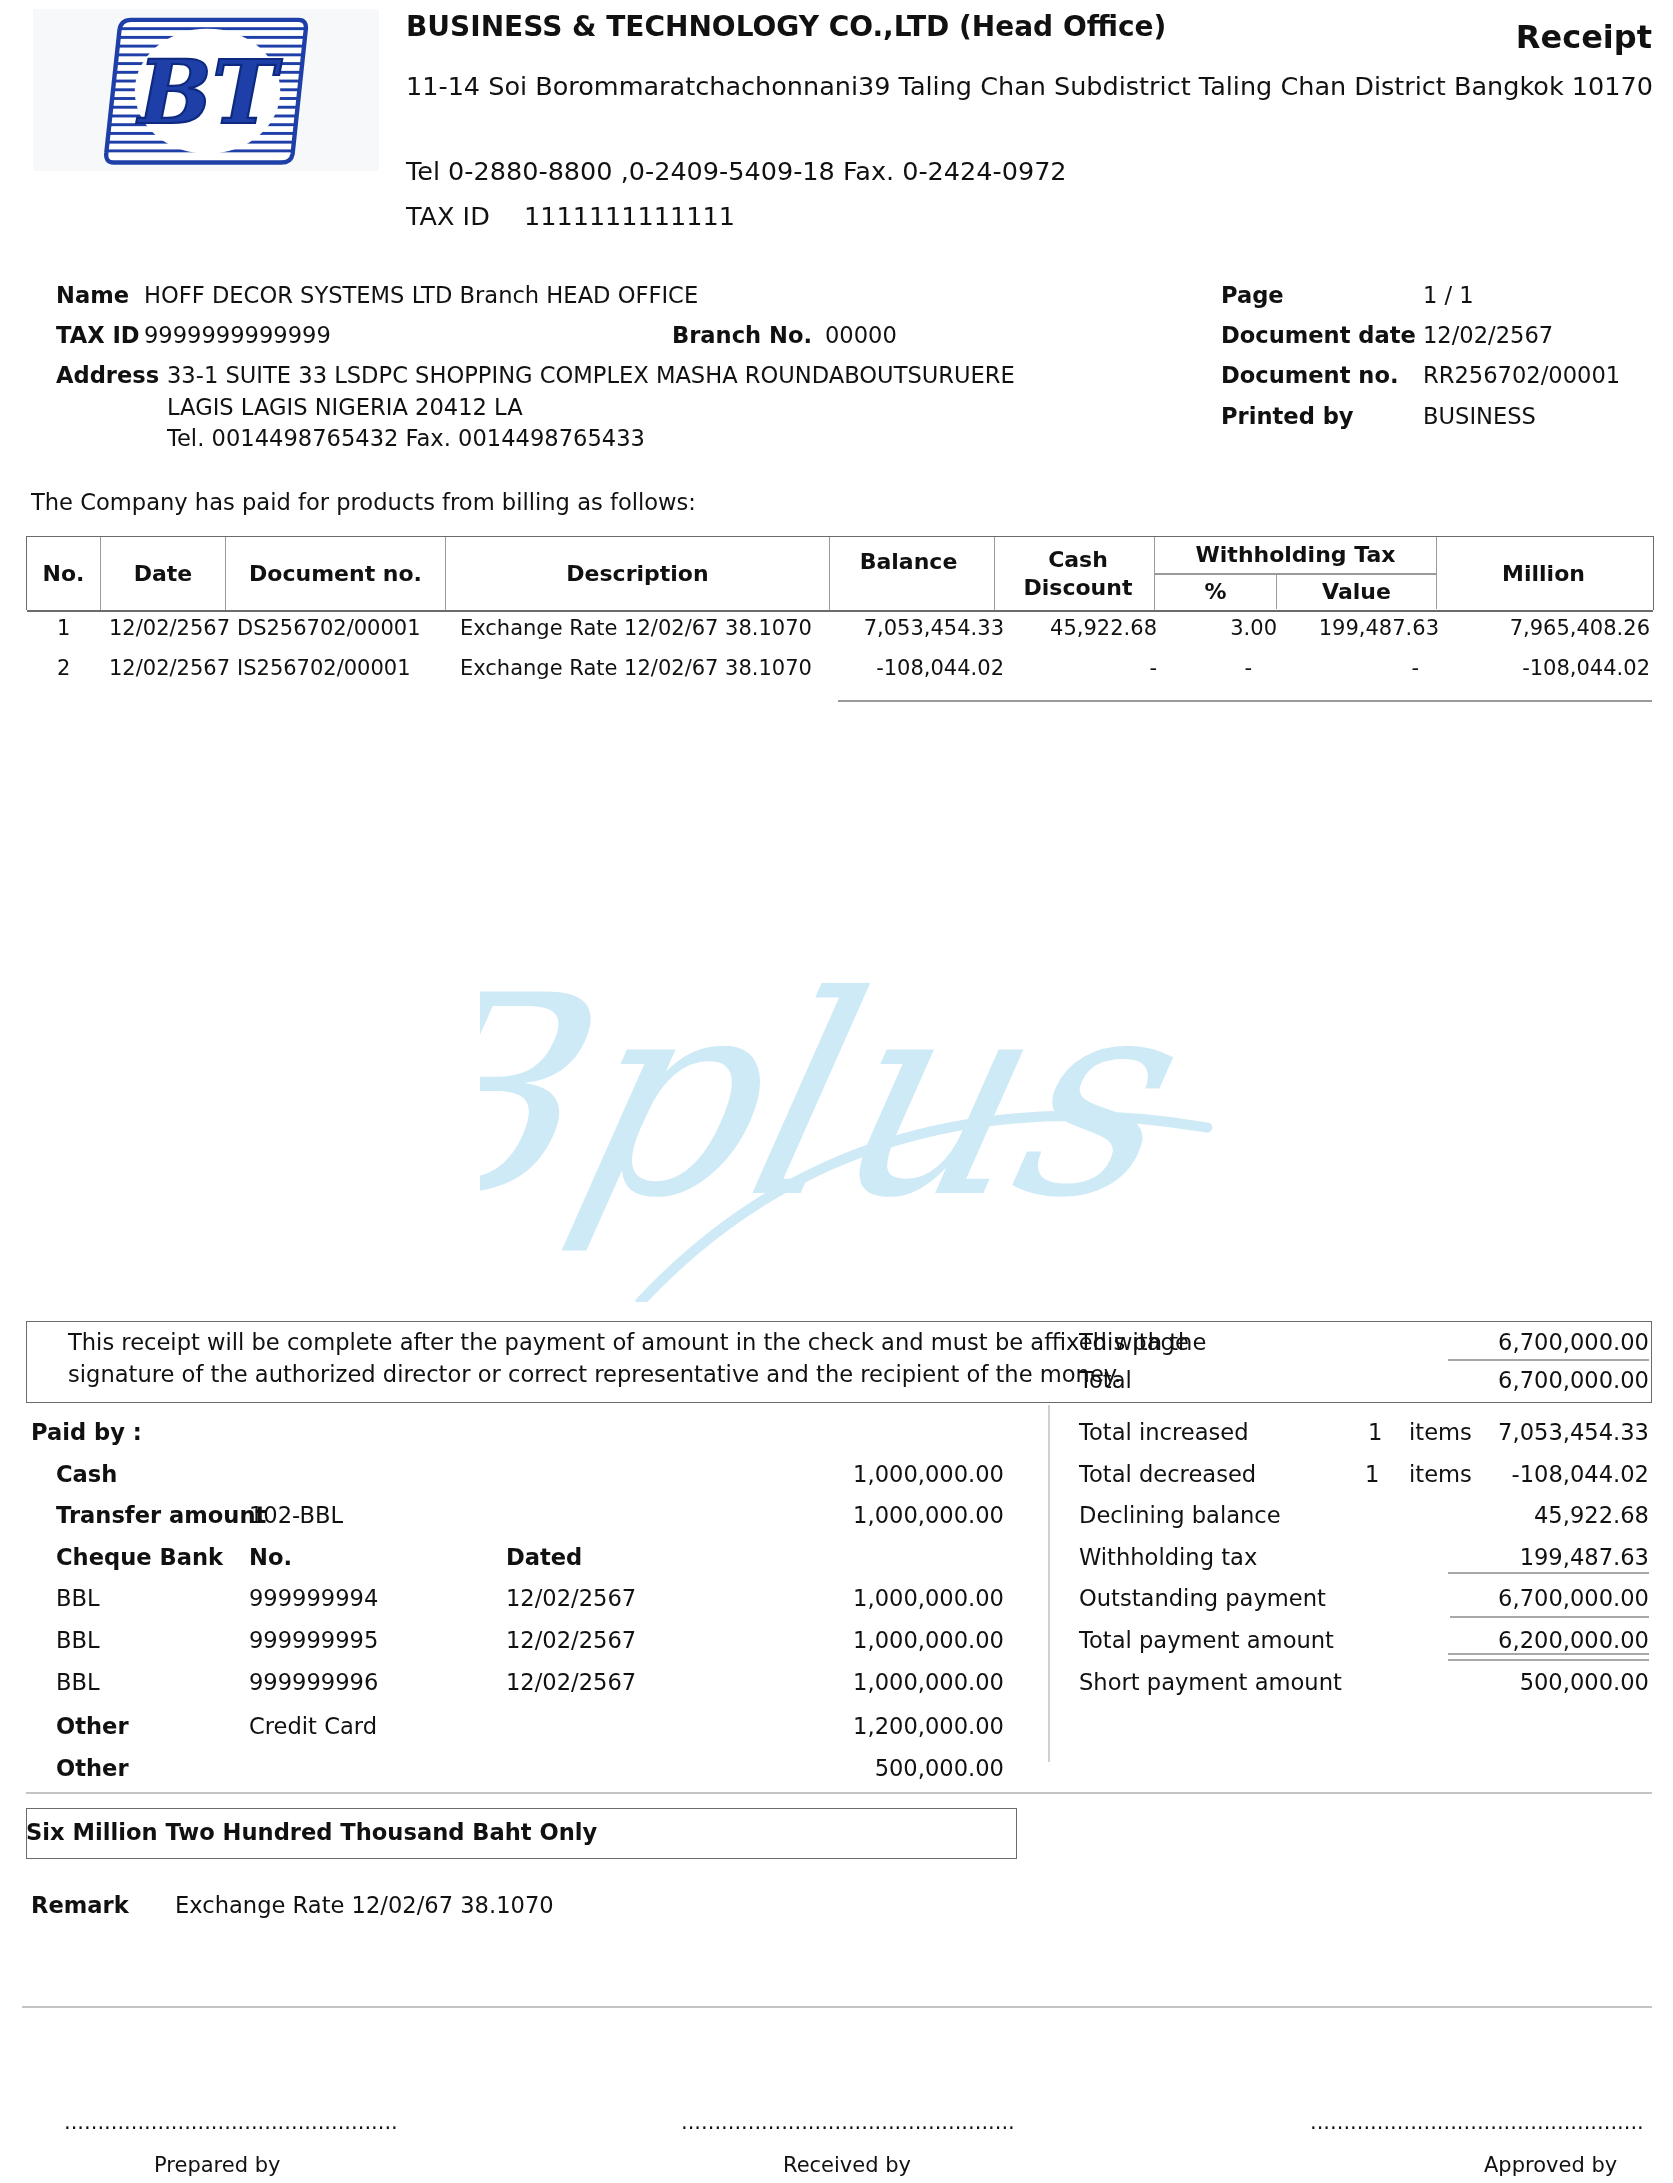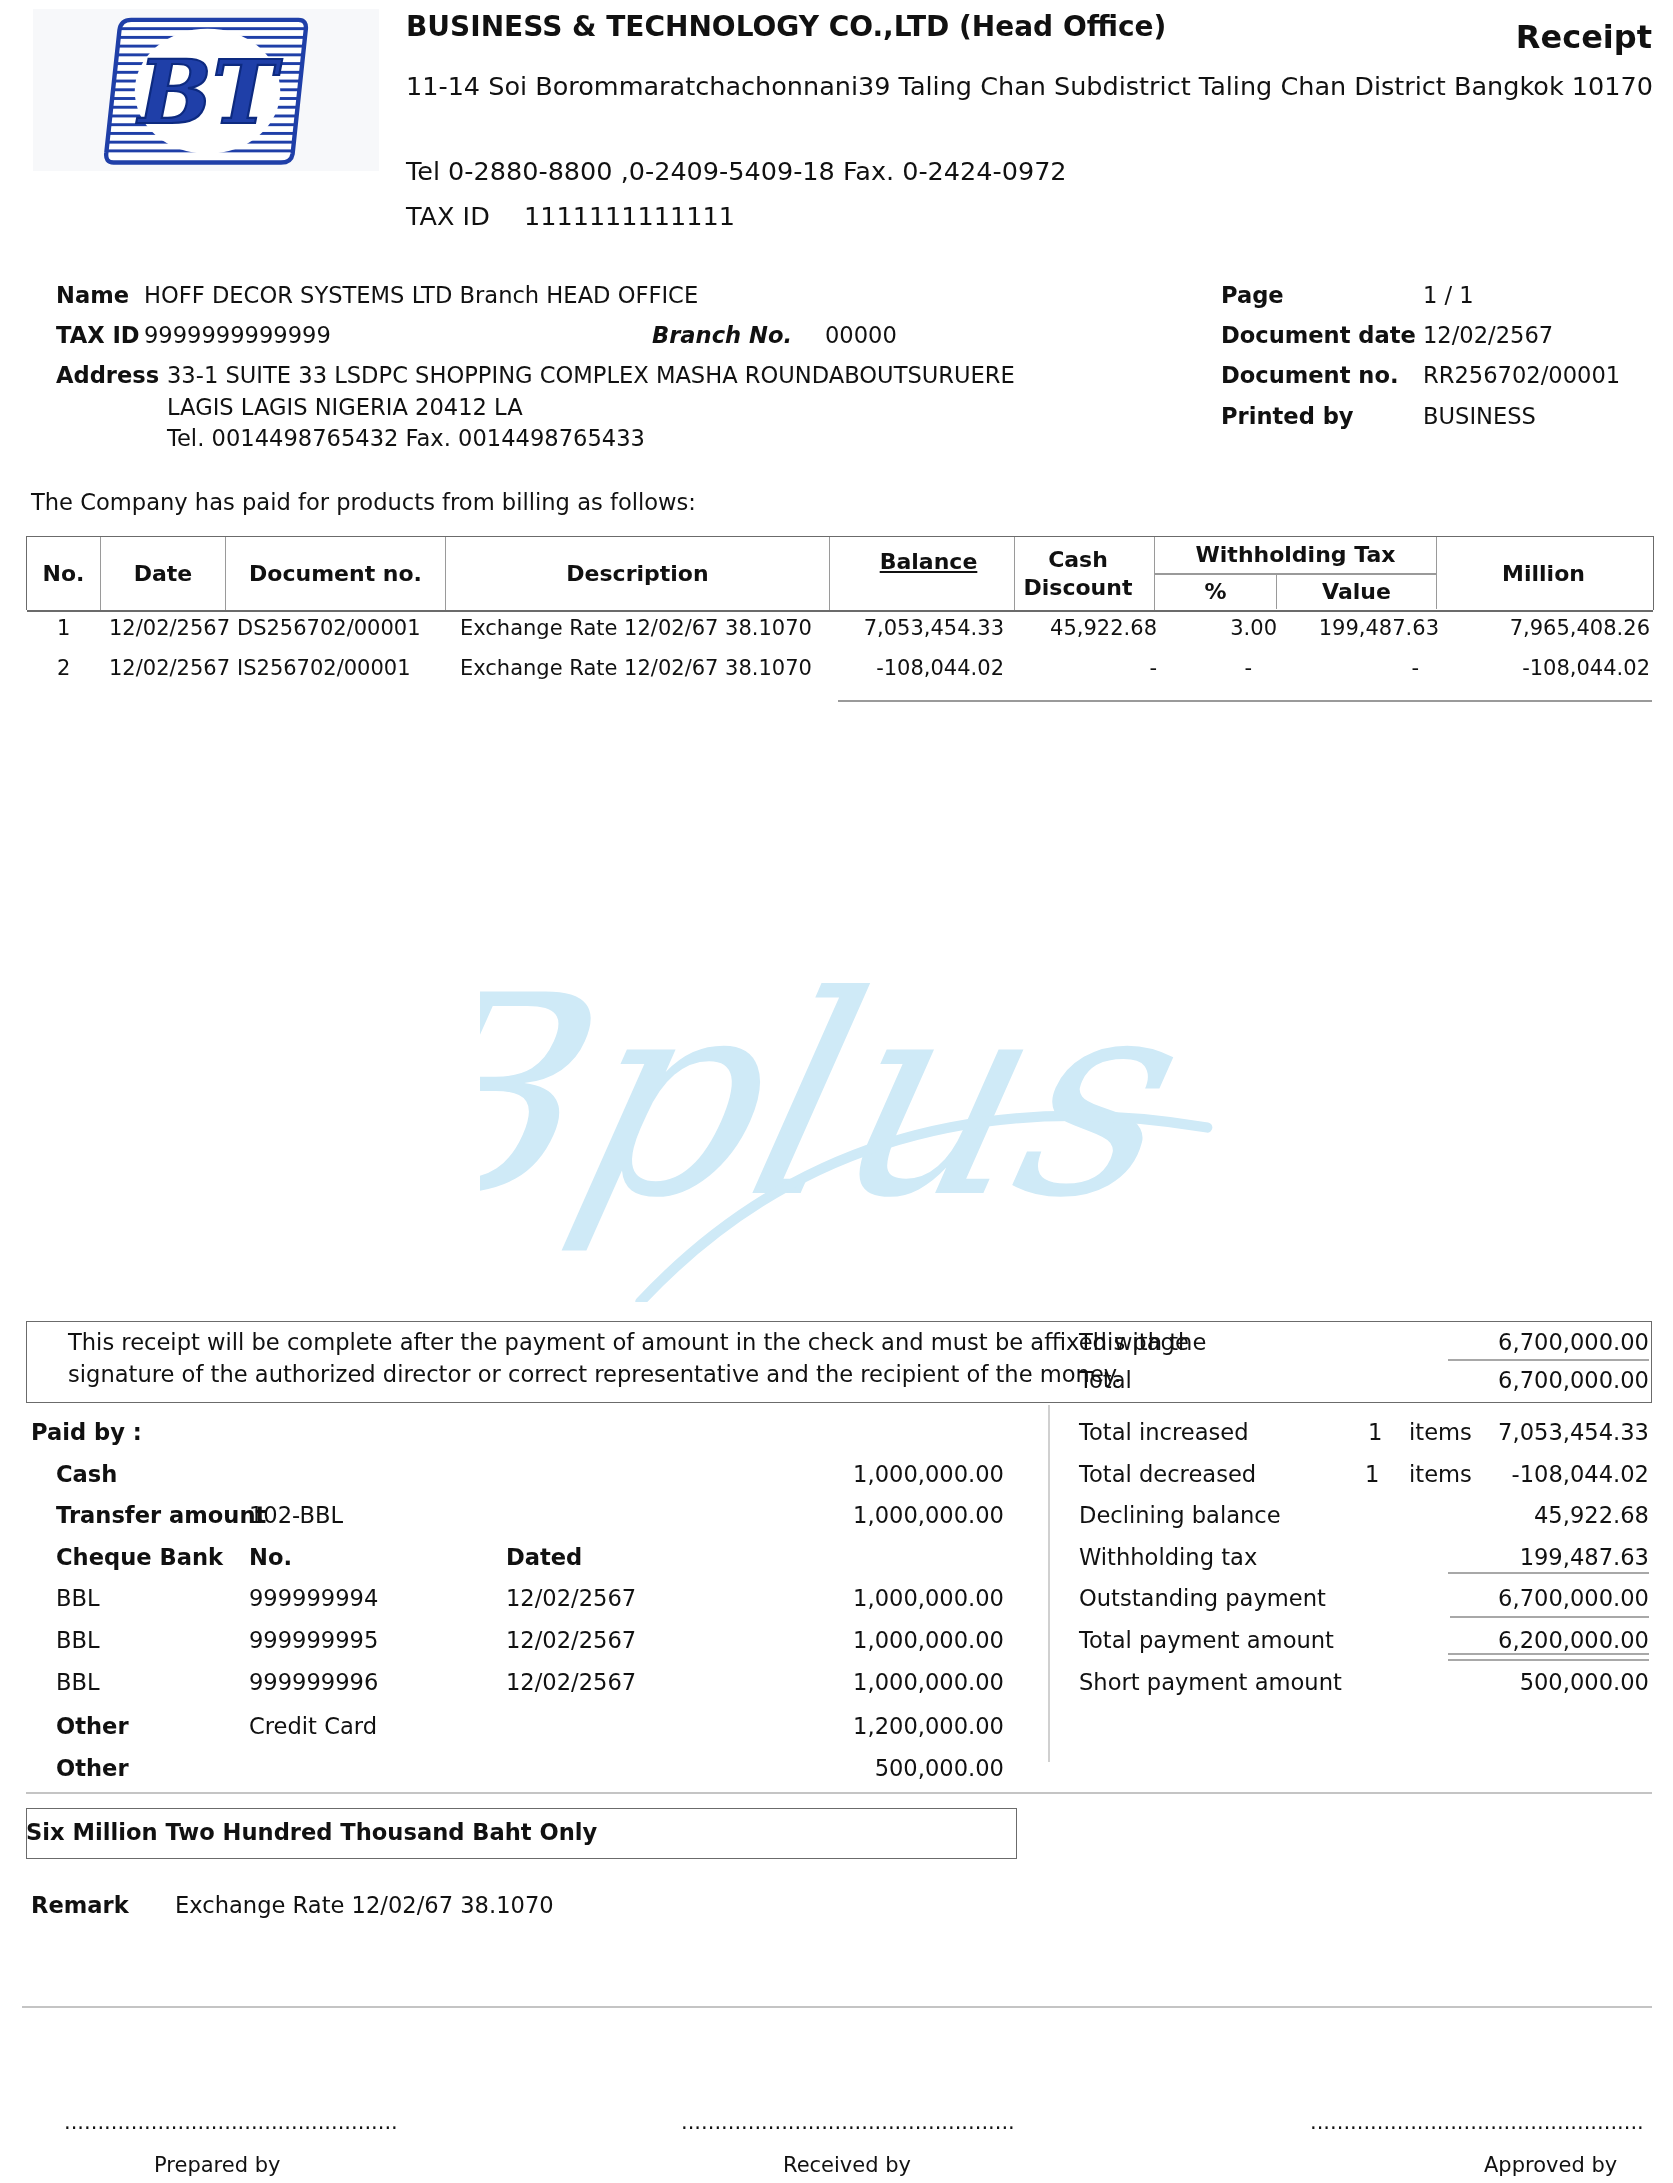--- a/index.html
+++ b/index.html
@@ -69,21 +69,21 @@
 <div class="abs b" style="right:22px; top:17.5px; font-size:32px;">Receipt</div>
 <div class="abs t34" style="left:406px; top:71px;">11-14 Soi Borommaratchachonnani39 Taling Chan Subdistrict Taling Chan District Bangkok 10170</div>
 <div class="abs t34" style="left:406px; top:156px;">Tel  0-2880-8800 ,0-2409-5409-18   Fax.  0-2424-0972</div>
 <div class="abs t34" style="left:406px; top:201px;">TAX ID</div>
 <div class="abs t34" style="left:524px; top:201px;">1111111111111</div>
 
 <div class="abs b t30" style="left:56px; top:282px;">Name</div>
 <div class="abs t30" style="left:144px; top:282px;">HOFF DECOR SYSTEMS LTD Branch HEAD OFFICE</div>
 <div class="abs b t30" style="left:56px; top:322px;">TAX ID</div>
 <div class="abs t30" style="left:144px; top:322px;">9999999999999</div>
-<div class="abs b t30" style="left:652px; top:322px;font-style:italic;">Branch No.</div>
+<div class="abs b t30" style="left:672px; top:322px;">Branch No.</div>
 <div class="abs t30" style="left:825px; top:322px;">00000</div>
 <div class="abs b t30" style="left:56px; top:362px;">Address</div>
 <div class="abs t30" style="left:167px; top:362px;">33-1 SUITE 33 LSDPC  SHOPPING COMPLEX MASHA ROUNDABOUTSURUERE</div>
 <div class="abs t30" style="left:167px; top:394px;">LAGIS LAGIS NIGERIA 20412 LA</div>
 <div class="abs t30" style="left:167px; top:425px;">Tel. 0014498765432 Fax. 0014498765433</div>
 
 <div class="abs b t30" style="left:1221px; top:282px;">Page</div>
 <div class="abs t30" style="left:1423px; top:282px;">1  /  1</div>
 <div class="abs b t30" style="left:1221px; top:322px;">Document date</div>
 <div class="abs t30" style="left:1423px; top:322px;">12/02/2567</div>
@@ -93,21 +93,21 @@
 <div class="abs t30" style="left:1423px; top:403px;">BUSINESS</div>
 
 <div class="abs t30" style="left:31px; top:489px;">The Company has paid for products from billing as follows:</div>
 
 <div class="tbl" style="height:73px;">
   <div class="tbl-head">
     <div class="th" style="left:0; width:74px;">No.</div>
     <div class="th" style="left:74px; width:125px;">Date</div>
     <div class="th" style="left:199px; width:220px;">Document no.</div>
     <div class="th" style="left:419px; width:384px;">Description</div>
-    <div class="th" style="left:816px; width:172px; padding-bottom:24px;text-decoration:underline;">Balance</div>
+    <div class="th" style="left:796px; width:172px; padding-bottom:24px;">Balance</div>
     <div class="th" style="left:975px; width:153px; flex-direction:column;">
       <span>Cash</span>
       <span>Discount</span>
     </div>
     <div class="th" style="left:1128px; width:282px; height:36px;">Withholding Tax</div>
     <div class="hline" style="left:1128px; top:36px; width:282px; background:#9a9a9a;"></div>
     <div class="th-sub" style="left:1128px; top:36px; width:122px; border-right:0.7px solid #9a9a9a;">%</div>
     <div class="th-sub" style="left:1250px; top:36px; width:160px; border-right:0.7px solid #9a9a9a;">Value</div>
     <div class="th last" style="left:1410px; width:213px;">Million</div>
   </div>

